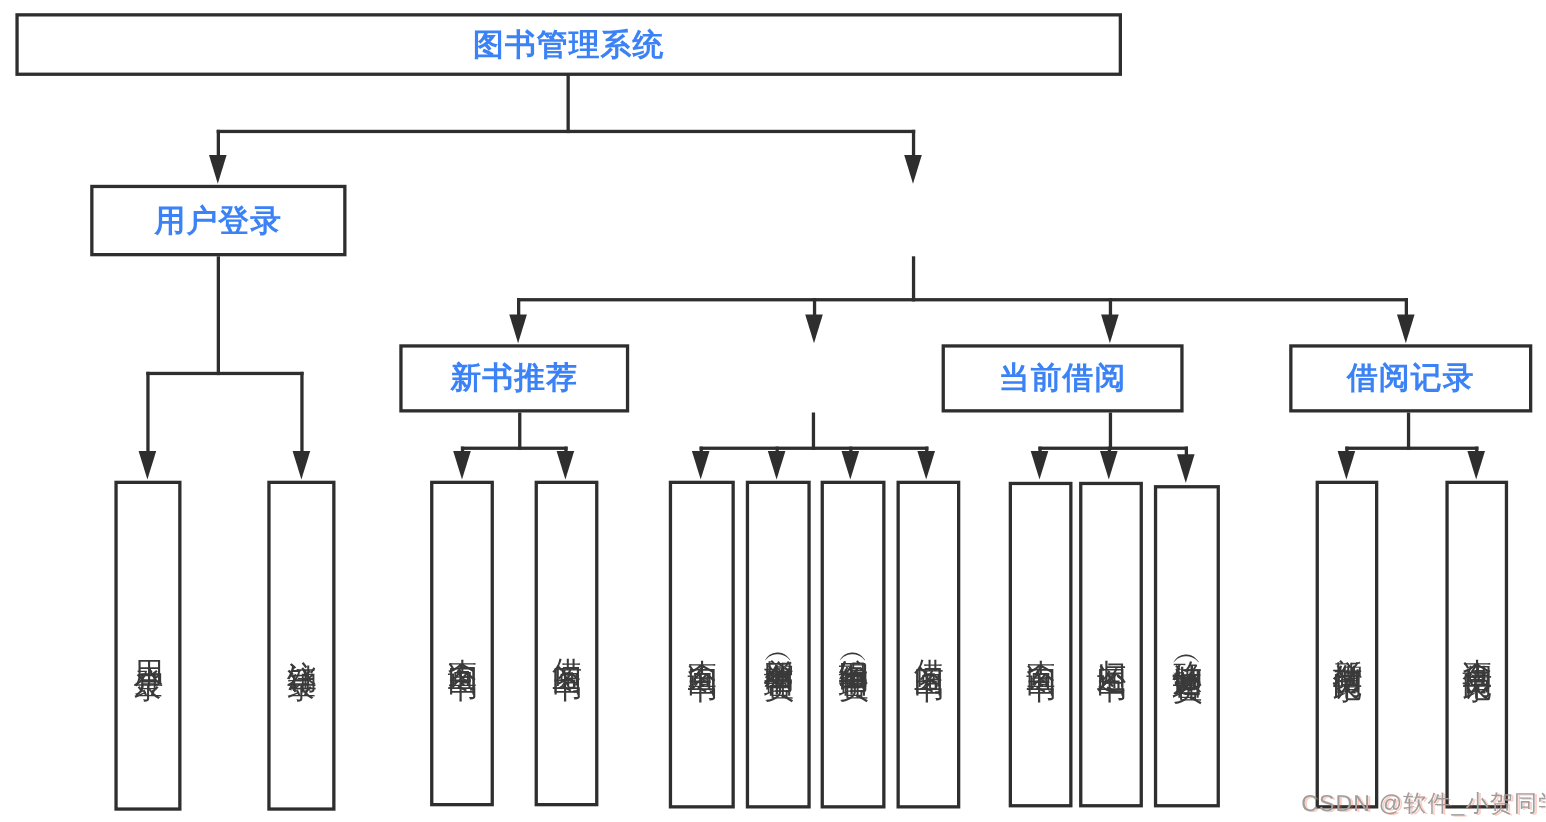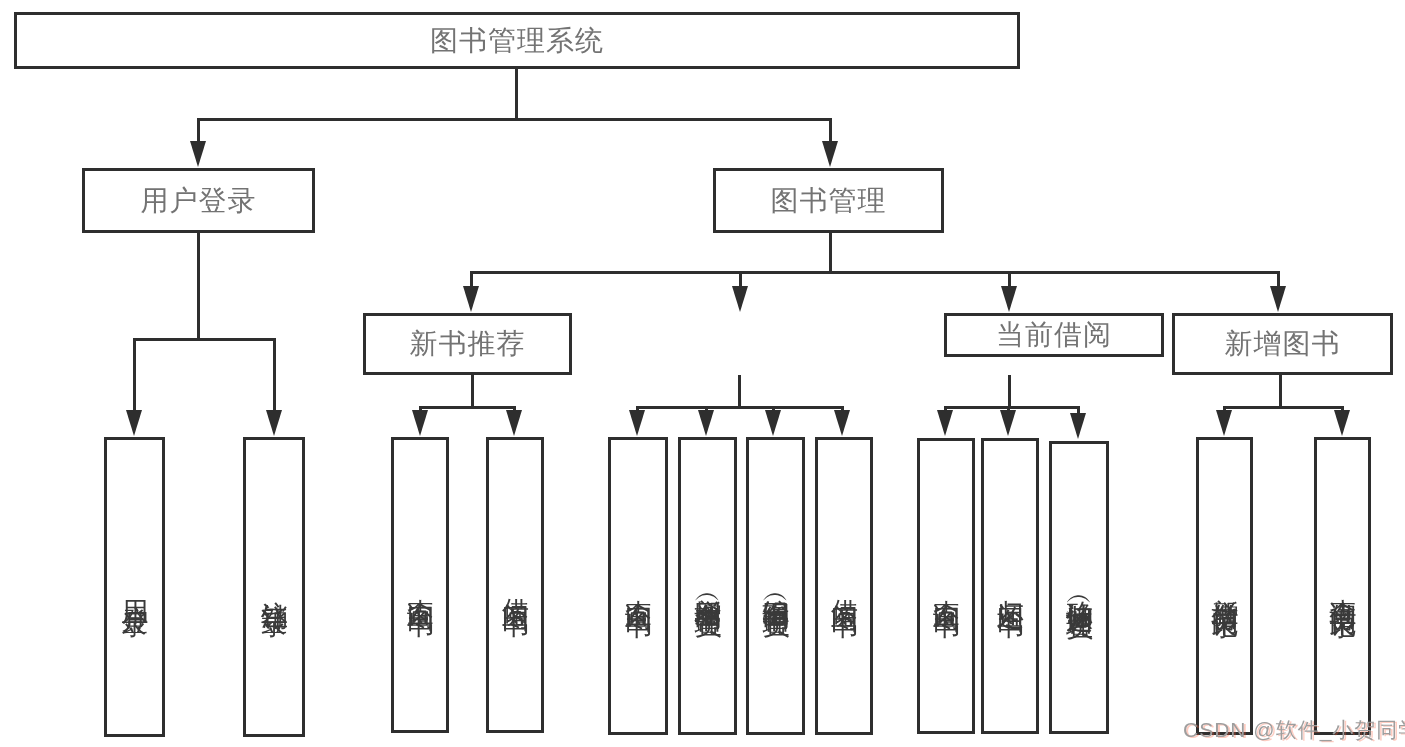--- a/index.html
+++ b/index.html
@@ -1,21 +1,21 @@
 <!DOCTYPE html>
 <html><head>
 <meta charset="utf-8">
 <style>
   html,body{margin:0;padding:0;background:#ffffff;}
   body{width:1405px;height:747px;position:relative;overflow:hidden;
        font-family:"Liberation Sans","DejaVu Sans",sans-serif;color:#333333;}
   #stage{position:absolute;left:0;top:0;width:1405px;height:747px;}
   .box{position:absolute;box-sizing:border-box;border:3px solid #2e2e2e;background:#ffffff;
-       display:flex;align-items:center;justify-content:center;font-size:28px;color:#737373;
-       letter-spacing:1px;}
+       display:flex;align-items:center;justify-content:center;font-size:28px;color:#3b82f6;
+       letter-spacing:1px;font-weight:bold;}
   .vbox{position:absolute;box-sizing:border-box;border:3px solid #2e2e2e;background:#ffffff;
         display:flex;align-items:center;justify-content:center;}
   .vtext{writing-mode:vertical-rl;text-orientation:mixed;font-size:27px;color:#3a3a3a;
          letter-spacing:4px;line-height:1;white-space:nowrap;}
   .vl{position:absolute;width:3px;background:#2e2e2e;}
   .hl{position:absolute;height:3px;background:#2e2e2e;}
   .ah{position:absolute;width:0;height:0;border-left:8px solid transparent;
       border-right:8px solid transparent;border-top:26px solid #2e2e2e;}
   #watermark{position:absolute;left:1183px;top:716px;font-size:21px;color:#9e9e9e;
              letter-spacing:1px;white-space:nowrap;
@@ -33,23 +33,20 @@
   <div class="vl" style="left:515px;top:68px;height:53px"></div>
   <div class="hl" style="left:197px;top:118px;width:635px"></div>
   <div class="vl" style="left:197px;top:118px;height:28px"></div>
   <div class="ah" style="left:190px;top:141px"></div>
   <div class="vl" style="left:829px;top:118px;height:28px"></div>
   <div class="ah" style="left:822px;top:141px"></div>
 
   <div class="box" style="left:82px;top:168px;width:233px;height:65px">
     <span>用户登录</span>
   </div>
-  <div class="box" style="left:713px;top:168px;width:231px;height:65px">
-    <span>图书管理</span>
-  </div>
 
   <div class="vl" style="left:197px;top:233px;height:108px"></div>
   <div class="hl" style="left:133px;top:338px;width:143px"></div>
   <div class="vl" style="left:133px;top:338px;height:74px"></div>
   <div class="ah" style="left:126px;top:410px"></div>
   <div class="vl" style="left:273px;top:338px;height:74px"></div>
   <div class="ah" style="left:266px;top:410px"></div>
 
   <div class="vl" style="left:829px;top:233px;height:41px"></div>
   <div class="hl" style="left:470px;top:271px;width:810px"></div>
@@ -58,25 +55,25 @@
   <div class="vl" style="left:739px;top:271px;height:18px"></div>
   <div class="ah" style="left:732px;top:286px"></div>
   <div class="vl" style="left:1008px;top:271px;height:18px"></div>
   <div class="ah" style="left:1001px;top:286px"></div>
   <div class="vl" style="left:1277px;top:271px;height:18px"></div>
   <div class="ah" style="left:1270px;top:286px"></div>
 
   <div class="box" style="left:363px;top:313px;width:209px;height:62px">
     <span>新书推荐</span>
   </div>
-  <div class="box" style="left:944px;top:313px;width:220px;height:44px">
+  <div class="box" style="left:856px;top:313px;width:220px;height:62px">
     <span>当前借阅</span>
   </div>
   <div class="box" style="left:1172px;top:313px;width:221px;height:62px">
-    <span>新增图书</span>
+    <span>借阅记录</span>
   </div>
 
   <div class="vl" style="left:471px;top:375px;height:34px"></div>
   <div class="hl" style="left:419px;top:406px;width:97px"></div>
   <div class="vl" style="left:419px;top:406px;height:8px"></div>
   <div class="ah" style="left:412px;top:410px"></div>
   <div class="vl" style="left:513px;top:406px;height:8px"></div>
   <div class="ah" style="left:506px;top:410px"></div>
 
   <div class="vl" style="left:738px;top:375px;height:34px"></div>

